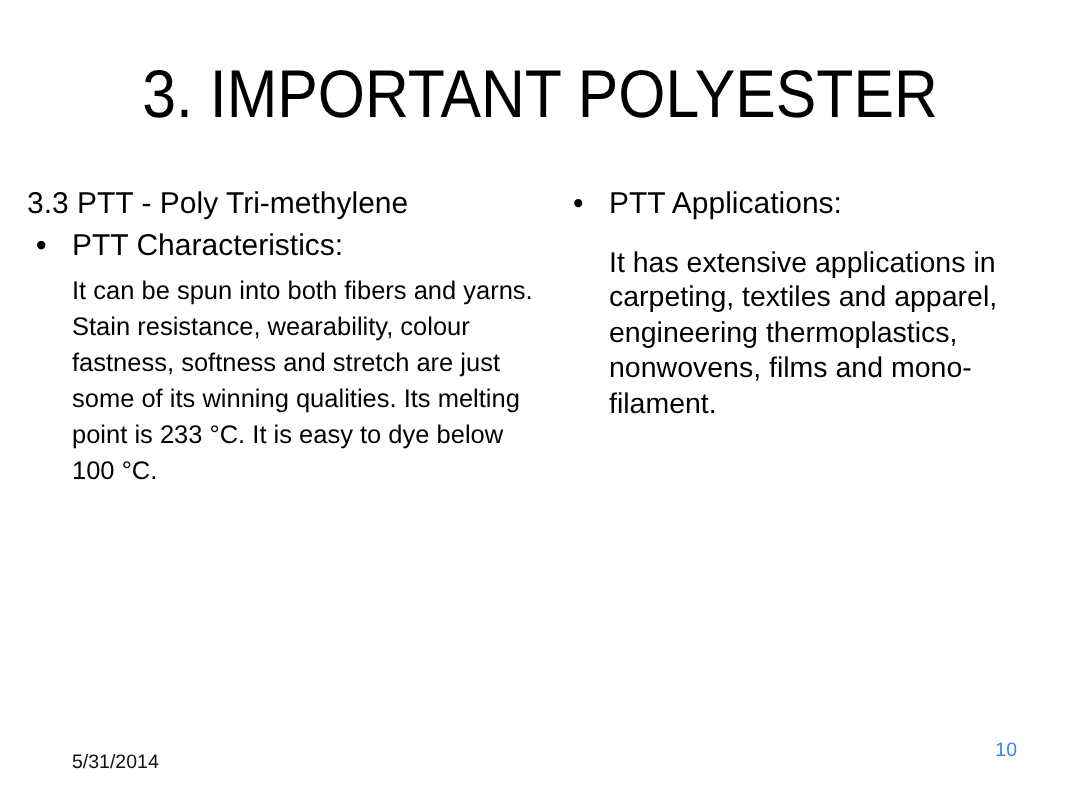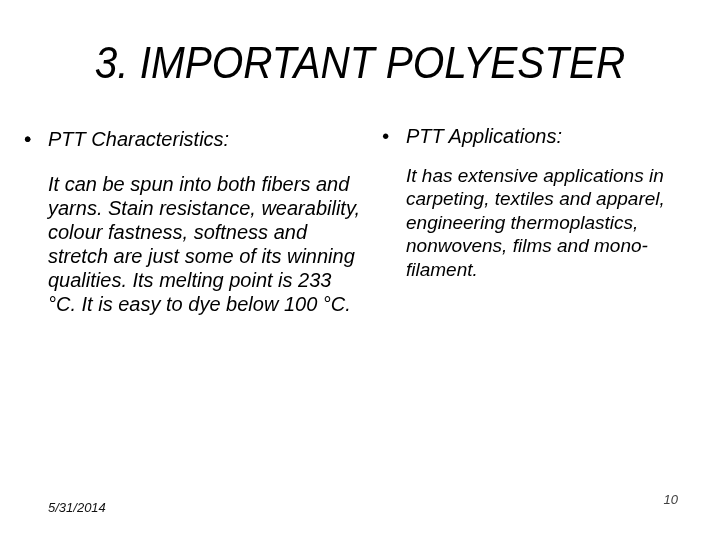--- a/index.html
+++ b/index.html
@@ -14,21 +14,20 @@
     font-family: "Liberation Sans", sans-serif;
     color: #000000;
     -webkit-font-smoothing: antialiased;
   }
   .slide {
     position: relative;
     width: 720px;
     height: 540px;
     background: #ffffff;
     box-sizing: border-box;
-    font-style: italic;
   }
 
   
   .slide-title {
     position: absolute;
     left: 30px;
     right: 30px;
     top: 38px;
     text-align: center;
     font-size: 45px;
@@ -95,23 +94,23 @@
   .nobullet-item .cont {
     display: block;
     padding-left: 20px;
     text-indent: 0;
   }
 
   
   .sub-para {
     position: relative;
     padding-left: 30px;
-    font-size: 20px;
+    font-size: 17px;
     line-height: 24px;
-    margin-top: 20px;
+    margin-top: 6px;
   }
   .sub-para-right {
     padding-left: 30px;
     font-size: 19px;
     line-height: 23.5px;
     margin-top: 15px;
   }
 
   
   .footer-date {
@@ -121,36 +120,37 @@
     font-size: 13px;
     line-height: 16px;
     color: #111111;
   }
   .footer-page {
     position: absolute;
     right: 42px;
     top: 492px;
     font-size: 13px;
     line-height: 16px;
-    color: #404040;
+    color: #3b82f6;
     text-align: right;
   }
 </style>
 </head>
 <body>
 
 <div class="slide">
 
   <div class="slide-title">3. IMPORTANT POLYESTER</div>
 
   <div class="body-area">
 
     <div class="col col-left">
 
       <div class="block nobullet-item">
+        <span>3.3 PTT -  Poly Tri-methylene</span>
       </div>
 
       <div class="block bullet-item">
         <span class="bullet-dot">•</span>
       </div>
 
       <div class="block bullet-item">
         <span class="bullet-dot">•</span>
         <span>PTT Characteristics:</span>
       </div>

